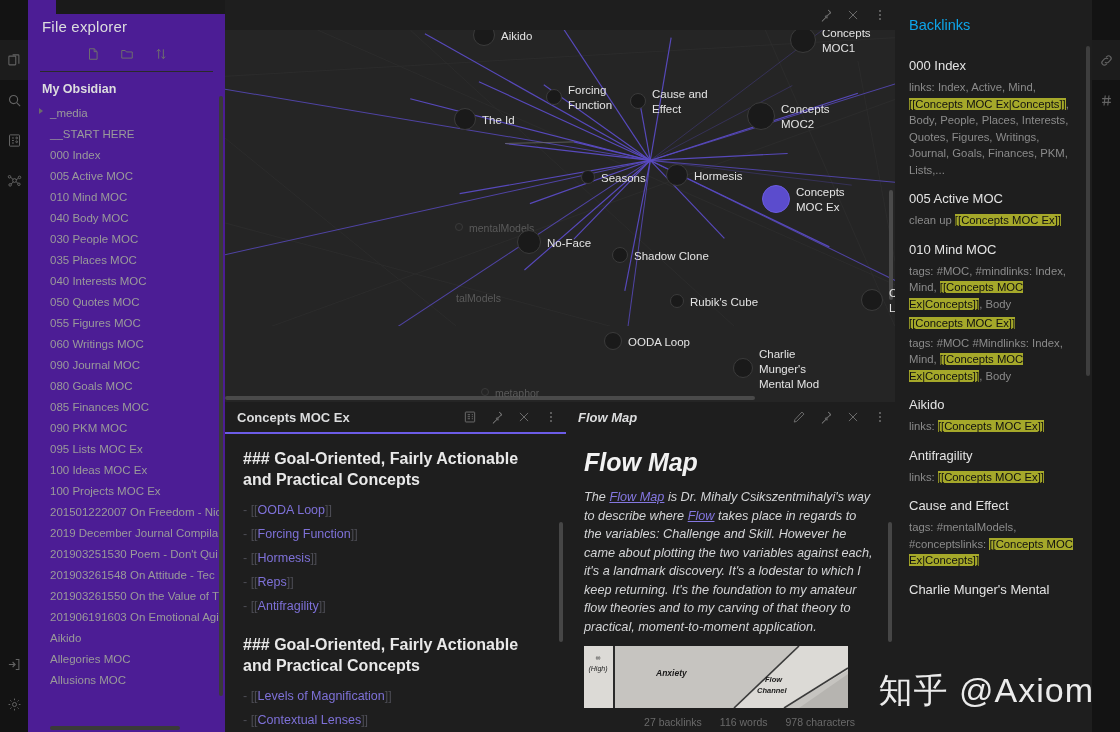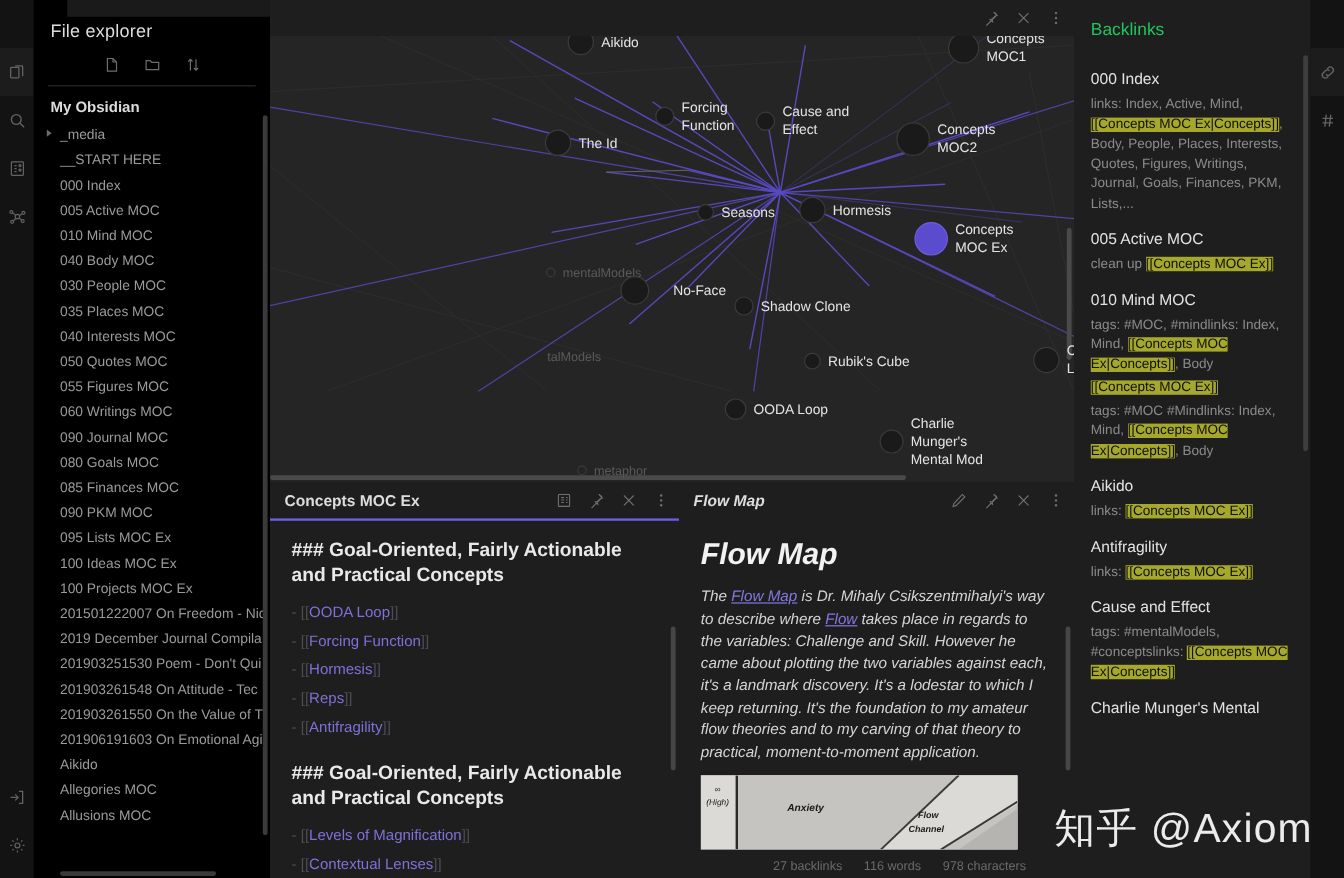--- a/index.html
+++ b/index.html
@@ -26,21 +26,21 @@
     display: flex; align-items: center; justify-content: center;
     color: #636363;
   }
   .ribbon-icon.active { background: #1c1c1c; }
   .ribbon-icon svg { width: 15px; height: 15px; display: block; }
   .ribbon-bottom { position: absolute; bottom: 8px; left: 0; width: 28px; }
 
   
   .explorer {
     width: 197px; flex: 0 0 197px; height: 732px;
-    background: #000000;
+    background: #4c1d95;
     display: flex; flex-direction: column;
     position: relative;
   }
   .explorer-title {
     font-size: 15px; color: #dcddde; font-weight: 400;
     padding: 18px 0 8px 14px; letter-spacing: .2px;
   }
   .explorer-tools {
     display: flex; justify-content: center; gap: 20px;
     padding: 4px 0 10px 0;
@@ -162,21 +162,21 @@
     background: #d4d2cf; position: relative; overflow: hidden;
     border: 0;
   }
 
   
   .backlinks {
     width: 197px; flex: 0 0 197px; height: 732px;
     background: #1e1e1e; position: relative; overflow: hidden;
   }
   .bl-title {
-    font-size: 14.5px; color: #22c55e;
+    font-size: 14.5px; color: #0ea5e9;
     padding: 17px 0 12px 14px;
   }
   .bl-group { padding: 0 14px 0 14px; }
   .bl-h { font-size: 13px; color: #e3e3e3; margin: 13px 0 6px 0; }
   .bl-p {
     font-size: 11.3px; line-height: 16.5px; color: #8b8b8b;
     margin-bottom: 3px; word-wrap: break-word;
   }
   .hl { background: #a5a82a; color: #111; }
   .bl-vscroll {
@@ -409,21 +409,21 @@
           <div class="gnode" style="left: 356px; top: 140px; width: 14px; height: 14px;"></div>
           <div class="glabel" style="left: 376px; top: 140.5px;">Seasons</div>
           <div class="gnode" style="left: 441px; top: 134px; width: 22px; height: 22px;"></div>
           <div class="glabel" style="left: 469px; top: 138.5px;">Hormesis</div>
           <div class="gnode hub" style="left: 537px; top: 155px; width: 28px; height: 28px;"></div>
           <div class="glabel" style="left: 571px; top: 155px;">Concepts
 MOC Ex</div>
           <div class="gnode" style="left: 230px; top: 193px; width: 8px; height: 8px; background: transparent; border-color: rgb(58, 58, 58);"></div>
           <div class="glabel tag" style="left: 244px; top: 190.5px;">mentalModels</div>
           <div class="gnode" style="left: 292px; top: 200px; width: 24px; height: 24px;"></div>
-          <div class="glabel" style="left: 322px; top: 205.5px; margin-left: 14px;">No-Face</div>
+          <div class="glabel" style="left: 322px; top: 205.5px;">No-Face</div>
           <div class="gnode" style="left: 387px; top: 217px; width: 16px; height: 16px;"></div>
           <div class="glabel" style="left: 409px; top: 218.5px;">Shadow Clone</div>
           <div class="glabel tag" style="left: 231px; top: 260.5px;">talModels</div>
           <div class="gnode" style="left: 445px; top: 264px; width: 14px; height: 14px;"></div>
           <div class="glabel" style="left: 465px; top: 264.5px;">Rubik's Cube</div>
           <div class="gnode" style="left: 636px; top: 259px; width: 22px; height: 22px;"></div>
           <div class="glabel" style="left: 664px; top: 256px;">Contextual
 Lenses</div>
           <div class="gnode" style="left: 379px; top: 302px; width: 18px; height: 18px;"></div>
           <div class="glabel" style="left: 403px; top: 304.5px;">OODA Loop</div>

